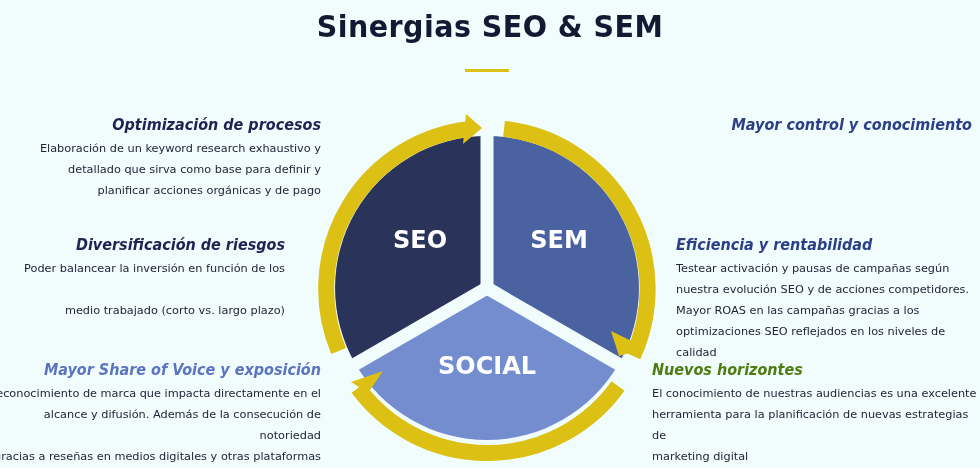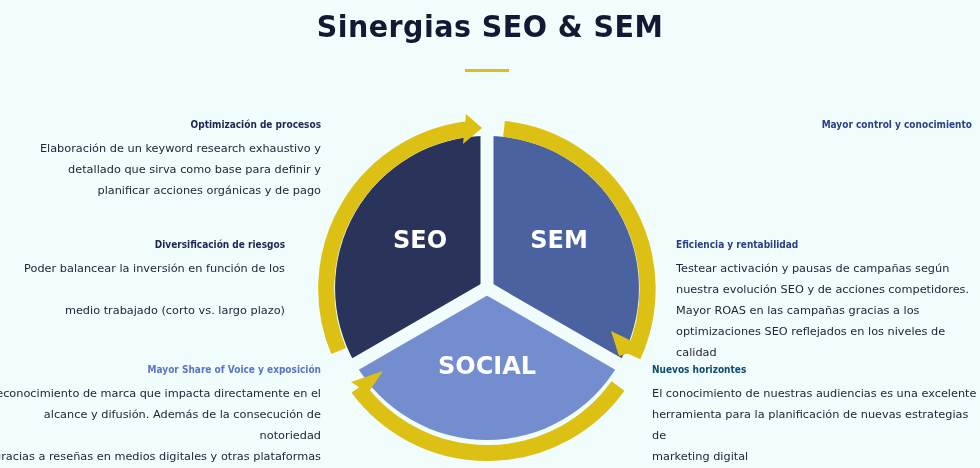--- a/index.html
+++ b/index.html
@@ -13,21 +13,21 @@
     position:absolute; left:0; width:980px; top:8px; text-align:center;
     font-family:"DejaVu Sans", sans-serif; font-weight:bold;
     font-size:31px; letter-spacing:0.5px; color:#121a33; margin:0;
     transform:scaleX(0.92);
   }
   .title-rule {
     position:absolute; left:465px; top:69px; width:44px; height:3px; background:#dcc013;
   }
   .block { position:absolute; }
   .block h3 {
-    margin:0; font-size:10px; font-weight:bold; line-height:18px;
+    margin:0; font-size:16px; font-weight:bold; line-height:18px;font-style:italic;
   }
   .block p {
     margin:4px 0 0 0; font-size:11.3px; line-height:21px; color:#23263a;
     font-family:"DejaVu Sans", sans-serif;
   }
   .left { text-align:right; }
   .left h3, .right h3 { white-space:nowrap; }
   .diagram { position:absolute; left:0; top:0; }
   .seg-label {
     font-family:"DejaVu Sans", sans-serif; font-weight:bold; fill:#ffffff; font-size:24px;
@@ -111,19 +111,19 @@
   <h3 style="color:#2b3f86">Eficiencia y rentabilidad</h3>
   <p>
     <span>Testear activación y pausas de campañas según</span><br>
     <span>nuestra evolución SEO y de acciones competidores.</span><br>
     <span>Mayor ROAS en las campañas gracias a los</span><br>
     <span>optimizaciones SEO reflejados en los niveles de calidad</span>
   </p>
 </div>
 
 <div class="block right" style="left:652px; top:361px; width:325px;">
-  <h3 style="color:#0c4a6e">Nuevos horizontes</h3>
+  <h3 style="color:#4d7c0f">Nuevos horizontes</h3>
   <p>
     <span>El conocimiento de nuestras audiencias es una excelente</span><br>
     <span>herramienta para la planificación de nuevas estrategias de</span><br>
     <span>marketing digital</span>
   </p>
 </div>
 
 </body></html>

